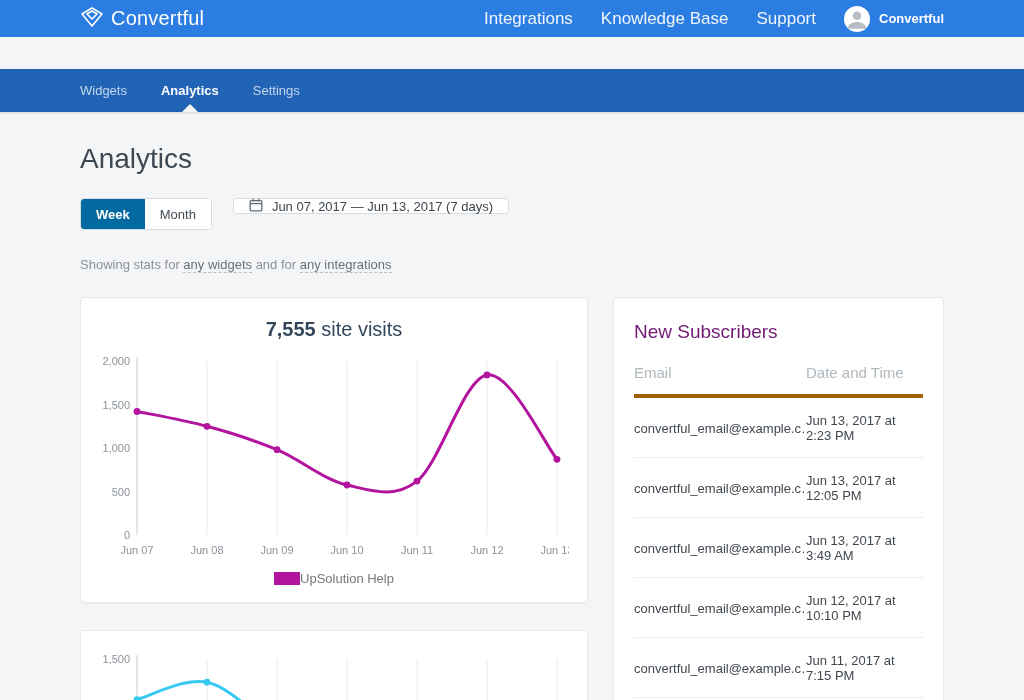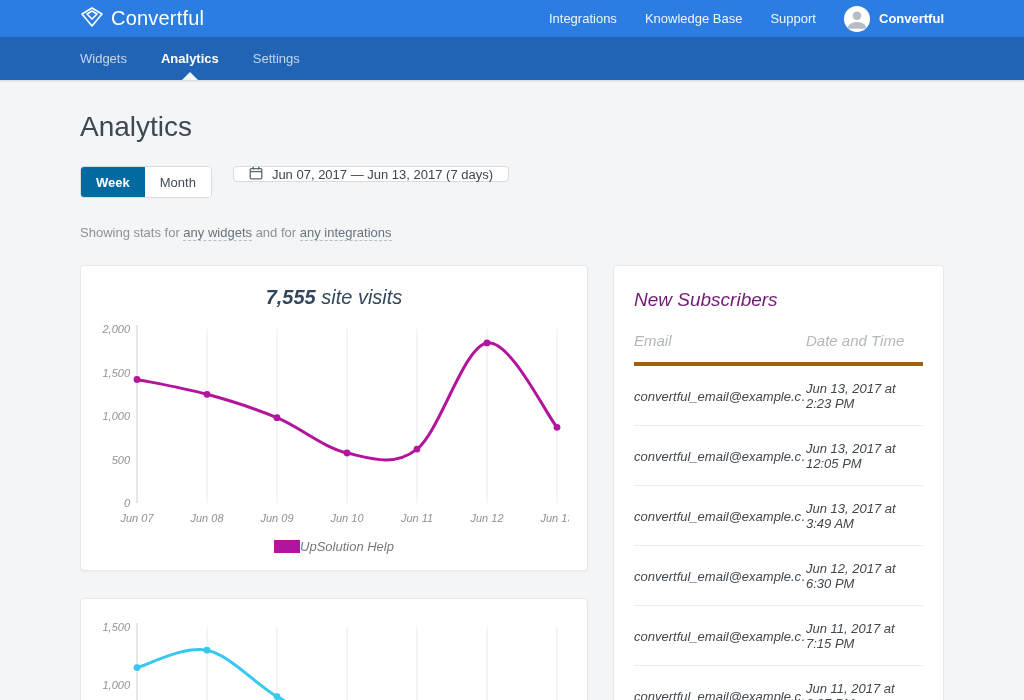--- a/index.html
+++ b/index.html
@@ -7,48 +7,48 @@
   body { font-family:"Liberation Sans", sans-serif; background:#f4f5f6; color:#40484f; }
 
   
   .top-header { height:37px; background:#2c7de2; display:flex; align-items:center; justify-content:space-between; padding:0 80px; }
   .hdr-left { display:flex; align-items:center; gap:24px; }
   .logo { display:flex; align-items:center; gap:7px; cursor:pointer; }
   .logo-text { color:#fff; font-size:20px; font-weight:500; letter-spacing:.2px; }
   .site-btn { background:#2a6fcb; border:none; border-radius:4px; color:#fff; font-size:13px; font-family:inherit;
               padding:8px 14px; display:flex; align-items:center; gap:9px; cursor:pointer; }
   .hdr-right { display:flex; align-items:center; gap:28px; }
-  .hdr-link { color:rgba(255,255,255,.92); font-size:13px; text-decoration:none; cursor:pointer; }
+  .hdr-link { color:rgba(255,255,255,.92); font-size:17px; text-decoration:none; cursor:pointer; }
   .user { display:flex; align-items:center; gap:9px; cursor:pointer; }
   .avatar { width:26px; height:26px; border-radius:50%; background:#fff; overflow:hidden; display:flex; align-items:flex-end; justify-content:center; }
   .user-name { color:#fff; font-size:13px; font-weight:700; }
 
   
-  .subnav { height:43px; background:#2164b6; display:flex; align-items:stretch; padding:0 80px; gap:34px; box-shadow:0 1px 2px rgba(0,0,0,.15); }
+  .subnav { height:43px; background:#2164b6; display:flex; align-items:stretch; padding:0 80px; gap:34px; box-shadow:0 1px 2px rgba(0,0,0,.15);margin-top:32px; }
   .subnav-tab { position:relative; display:flex; align-items:center; font-size:13px; color:rgba(255,255,255,.72); cursor:pointer; }
   .subnav-tab.active { color:#fff; font-weight:700; }
   .subnav-tab.active .tab-caret { position:absolute; bottom:0; left:50%; transform:translateX(-50%);
      width:0; height:0; border-left:8px solid transparent; border-right:8px solid transparent; border-bottom:8px solid #f4f5f6; }
 
   
   .content { padding:0 80px; }
   .page-title { margin-top:31px; font-size:28px; font-weight:500; color:#3e4852; }
 
   .controls { margin-top:23px; display:flex; gap:21px; }
   .seg-group { display:flex; border:1px solid #d8dcdf; border-radius:4px; overflow:hidden; background:#fff; height:32px; }
   .seg-btn { border:none; font-family:inherit; font-size:13px; padding:0 15px; cursor:pointer; background:#fff; color:#434c54; }
   .seg-btn.active { background:#0369a1; color:#fff; font-weight:700; }
   .date-btn { height:16px; background:#fff; border:1px solid #d8dcdf; border-radius:4px; font-family:inherit; font-size:13px;
               color:#3c454d; display:flex; align-items:center; gap:9px; padding:0 15px; cursor:pointer; }
 
   .stats-line { margin-top:27px; font-size:13px; color:#8b9299; }
   .dotted-link { color:#68727b; text-decoration:none; border-bottom:1px dashed #b9bfc4; cursor:pointer; }
 
   .cards { margin-top:25px; display:flex; gap:25px; align-items:flex-start; }
-  .card { background:#fff; border:1px solid #e6e8ea; border-radius:4px; box-shadow:0 1px 2px rgba(0,0,0,.04);font-style:italic; }
+  .card { background:#fff; border:1px solid #e6e8ea; border-radius:4px; box-shadow:0 1px 2px rgba(0,0,0,.04); }
   .left-col { width:508px; display:flex; flex-direction:column; gap:27px; }
 
   .chart-card { padding:18px 20px 16px; }
   .chart-title { text-align:center; font-size:20px; font-weight:400; color:#33475b; margin:2px 0 10px; }
   .chart-title strong { font-weight:700; }
   .chart svg { display:block; }
   .tick { font-size:11px; fill:#8b9299; }
   .legend { display:flex; align-items:center; justify-content:center; gap:0; margin-top:4px; font-size:13px; color:#75797d; }
   .swatch { width:26px; height:13px; display:inline-block; }
 
@@ -219,21 +219,21 @@
           <div class="sub-row">
             <span class="sub-email">convertful_email@example.c…</span>
             <span>Jun 13, 2017 at 12:05 PM</span>
           </div>
           <div class="sub-row">
             <span class="sub-email">convertful_email@example.c…</span>
             <span>Jun 13, 2017 at 3:49 AM</span>
           </div>
           <div class="sub-row">
             <span class="sub-email">convertful_email@example.c…</span>
-            <span>Jun 12, 2017 at 6:30 PM</span>
+            <span>Jun 12, 2017 at 10:10 PM</span>
           </div>
           <div class="sub-row">
             <span class="sub-email">convertful_email@example.c…</span>
             <span>Jun 11, 2017 at 7:15 PM</span>
           </div>
           <div class="sub-row">
             <span class="sub-email">convertful_email@example.c…</span>
             <span>Jun 11, 2017 at 6:27 PM</span>
           </div>
         </div>

